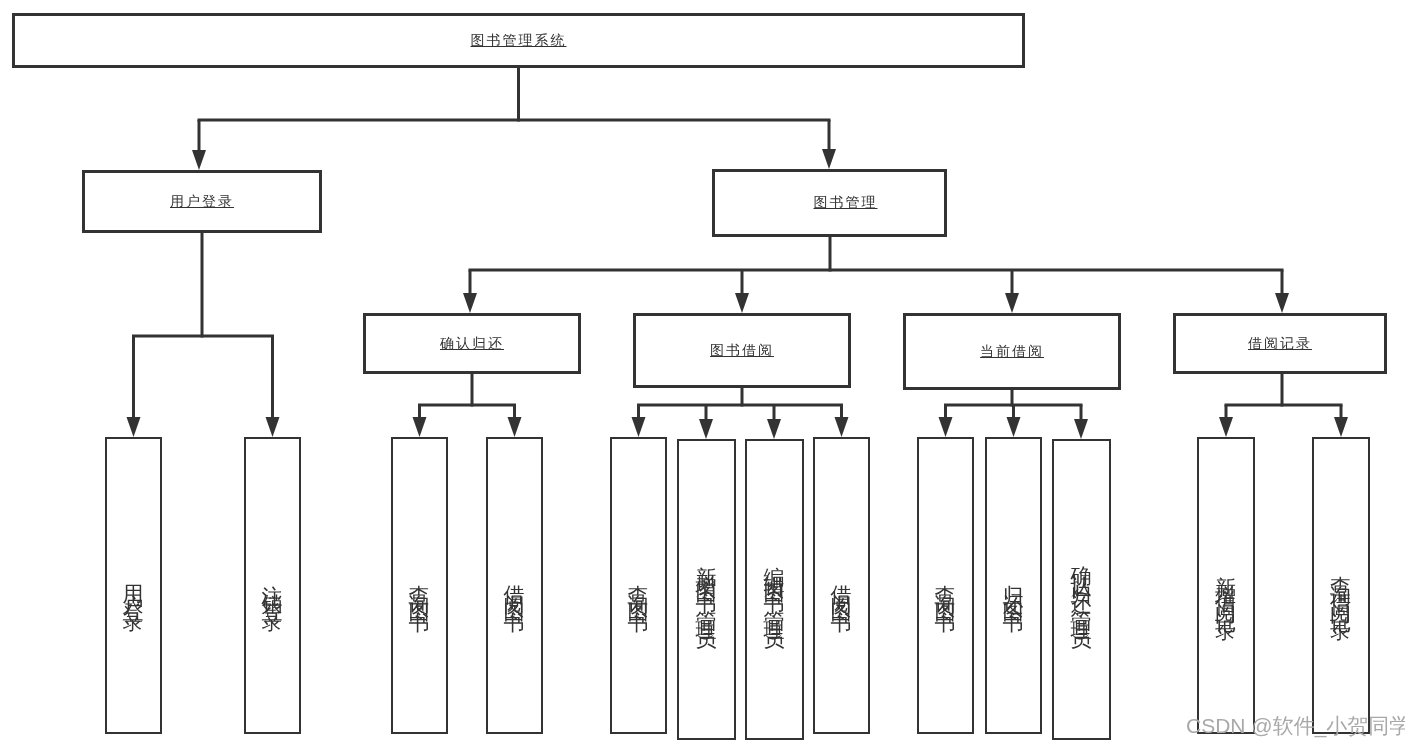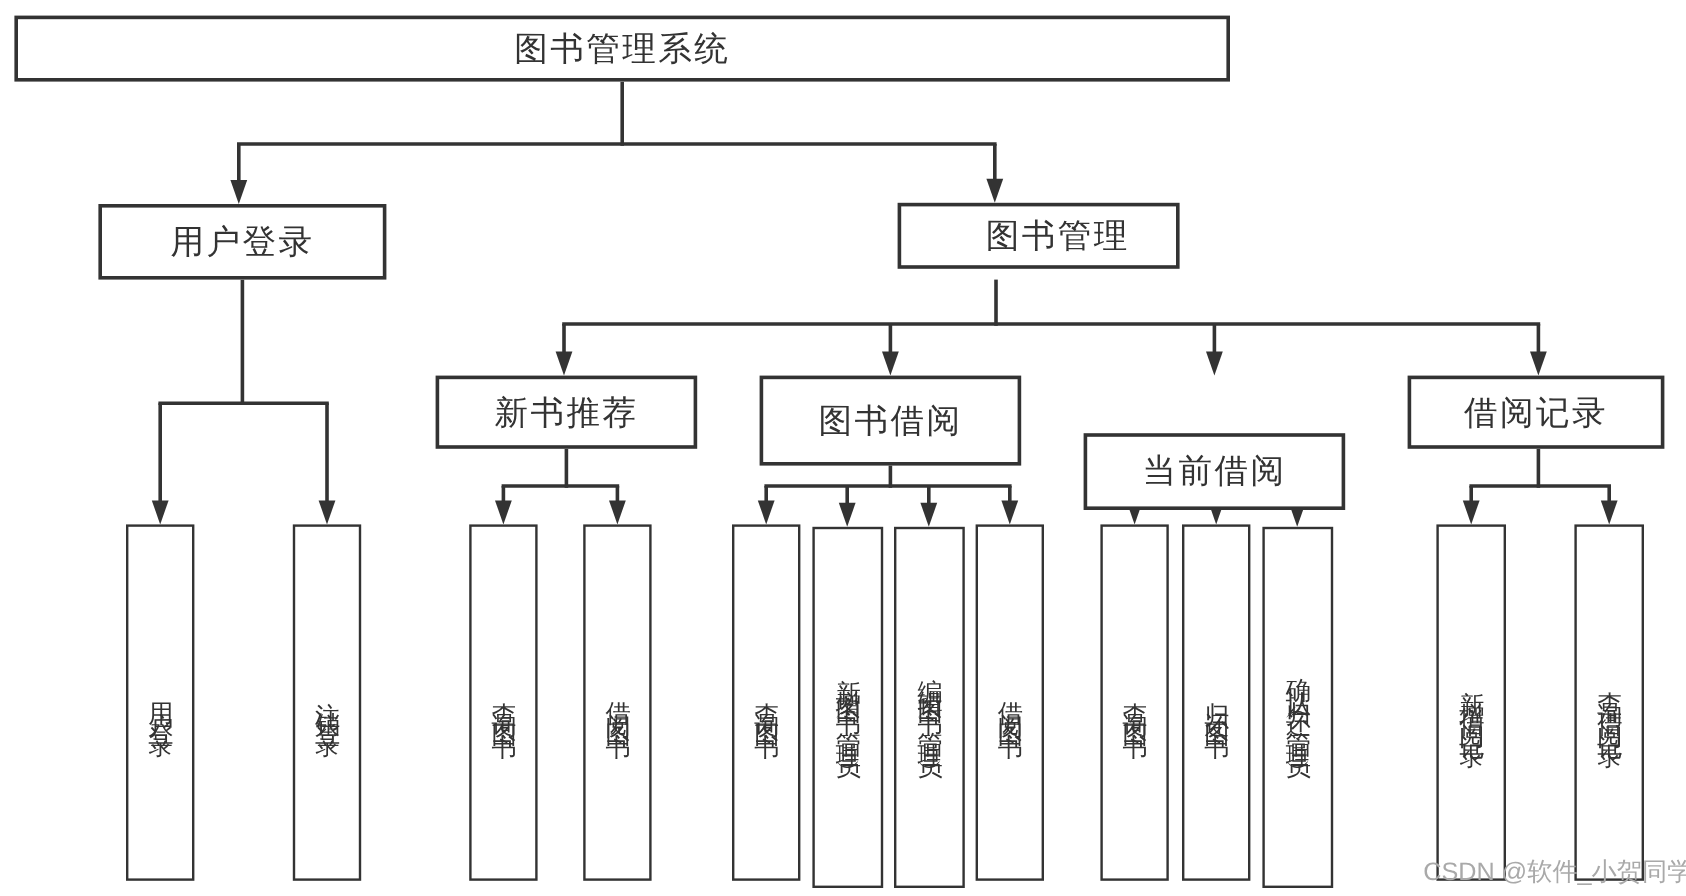--- a/index.html
+++ b/index.html
@@ -14,21 +14,21 @@
   svg.connectors{position:absolute;left:0;top:0;width:1405px;height:747px;z-index:1;}
   svg.connectors line{stroke:var(--line,#333333);stroke-width:3;}
   svg.connectors polygon{fill:var(--line,#333333);}
   .box{
     position:absolute;box-sizing:border-box;
     background:#ffffff;
     border:3px solid var(--line,#333333);
     display:flex;align-items:center;justify-content:center;
     z-index:2;
   }
-  .hbox{font-size:28px;letter-spacing:2px;}
+  .hbox{font-size:14px;letter-spacing:2px;text-decoration:underline;}
   .vbox{
     writing-mode:vertical-rl;
     text-orientation:mixed;
     font-size:21px;
     letter-spacing:9px;
     border-width:2.5px;
     line-height:1;
   }
   .watermark{
     position:absolute;left:1186px;top:712px;
@@ -102,25 +102,25 @@
     <line x1="1224.5" y1="405" x2="1342.5" y2="405"></line>
     <line x1="1226" y1="405" x2="1226" y2="425"></line>
     <polygon points="1219,417 1233,417 1226,437"></polygon>
     <line x1="1341" y1="405" x2="1341" y2="425"></line>
     <polygon points="1334,417 1348,417 1341,437"></polygon>
   </svg>
 
   <div class="box hbox" style="left:12px;top:13px;width:1013px;height:55px;">图书管理系统</div>
 
   <div class="box hbox" style="left:82px;top:170px;width:240px;height:63px;">用户登录</div>
-  <div class="box hbox" style="left:748px;top:169px;width:235px;height:55px;padding-left:32px;">图书管理</div>
+  <div class="box hbox" style="left:712px;top:169px;width:235px;height:68px;padding-left:32px;">图书管理</div>
 
-  <div class="box hbox" style="left:363px;top:313px;width:218px;height:61px;">新书推荐</div>
+  <div class="box hbox" style="left:363px;top:313px;width:218px;height:61px;">确认归还</div>
   <div class="box hbox" style="left:633px;top:313px;width:218px;height:75px;">图书借阅</div>
-  <div class="box hbox" style="left:903px;top:313px;width:218px;height:64px;margin-top:48px;">当前借阅</div>
+  <div class="box hbox" style="left:903px;top:313px;width:218px;height:77px;">当前借阅</div>
   <div class="box hbox" style="left:1173px;top:313px;width:214px;height:61px;">借阅记录</div>
 
   <div class="box vbox" style="left:105px;top:437px;width:57px;height:297px;">用户登录</div>
   <div class="box vbox" style="left:244px;top:437px;width:57px;height:297px;">注销登录</div>
 
   <div class="box vbox" style="left:391px;top:437px;width:57px;height:297px;">查询图书</div>
   <div class="box vbox" style="left:486px;top:437px;width:57px;height:297px;">借阅图书</div>
 
   <div class="box vbox" style="left:610px;top:437px;width:57px;height:297px;">查询图书</div>
   <div class="box vbox" style="left:677px;top:439px;width:59px;height:301px;">新增图书（管理员）</div>

